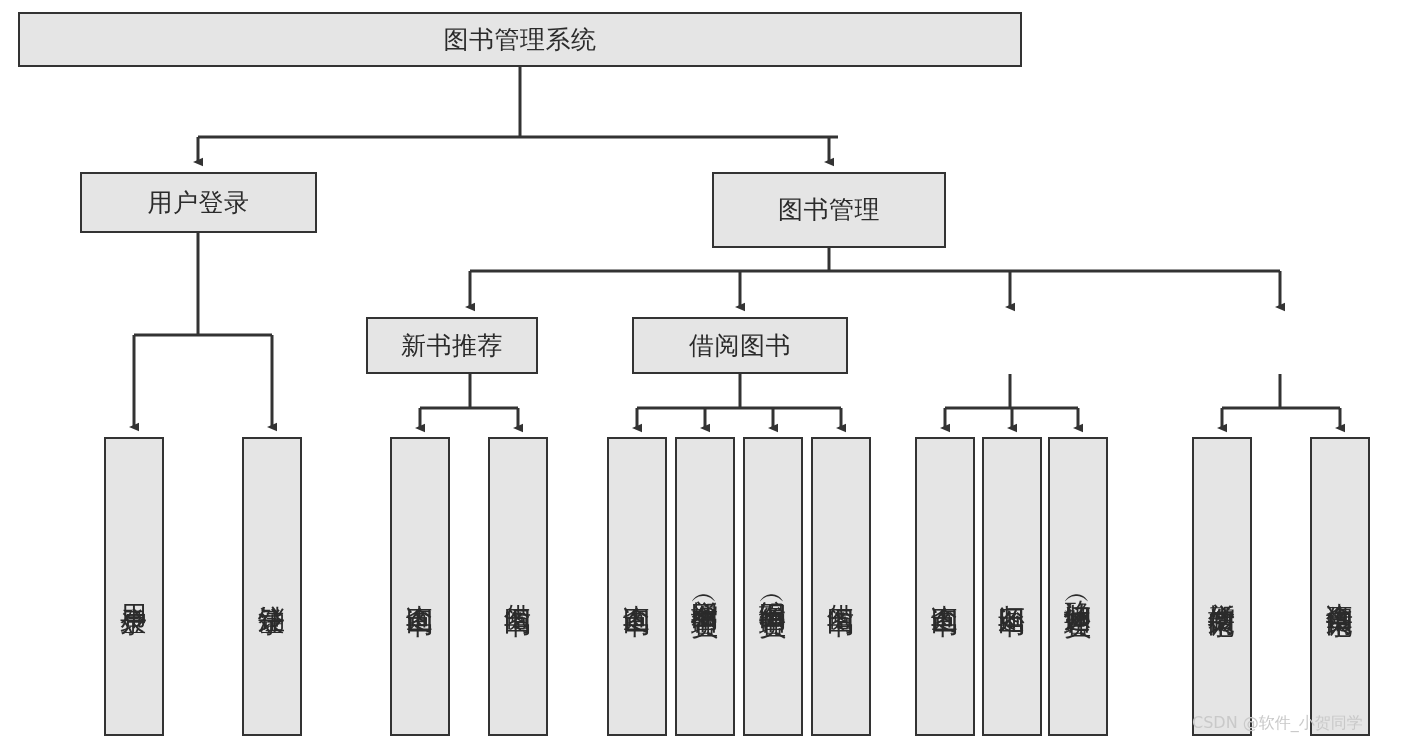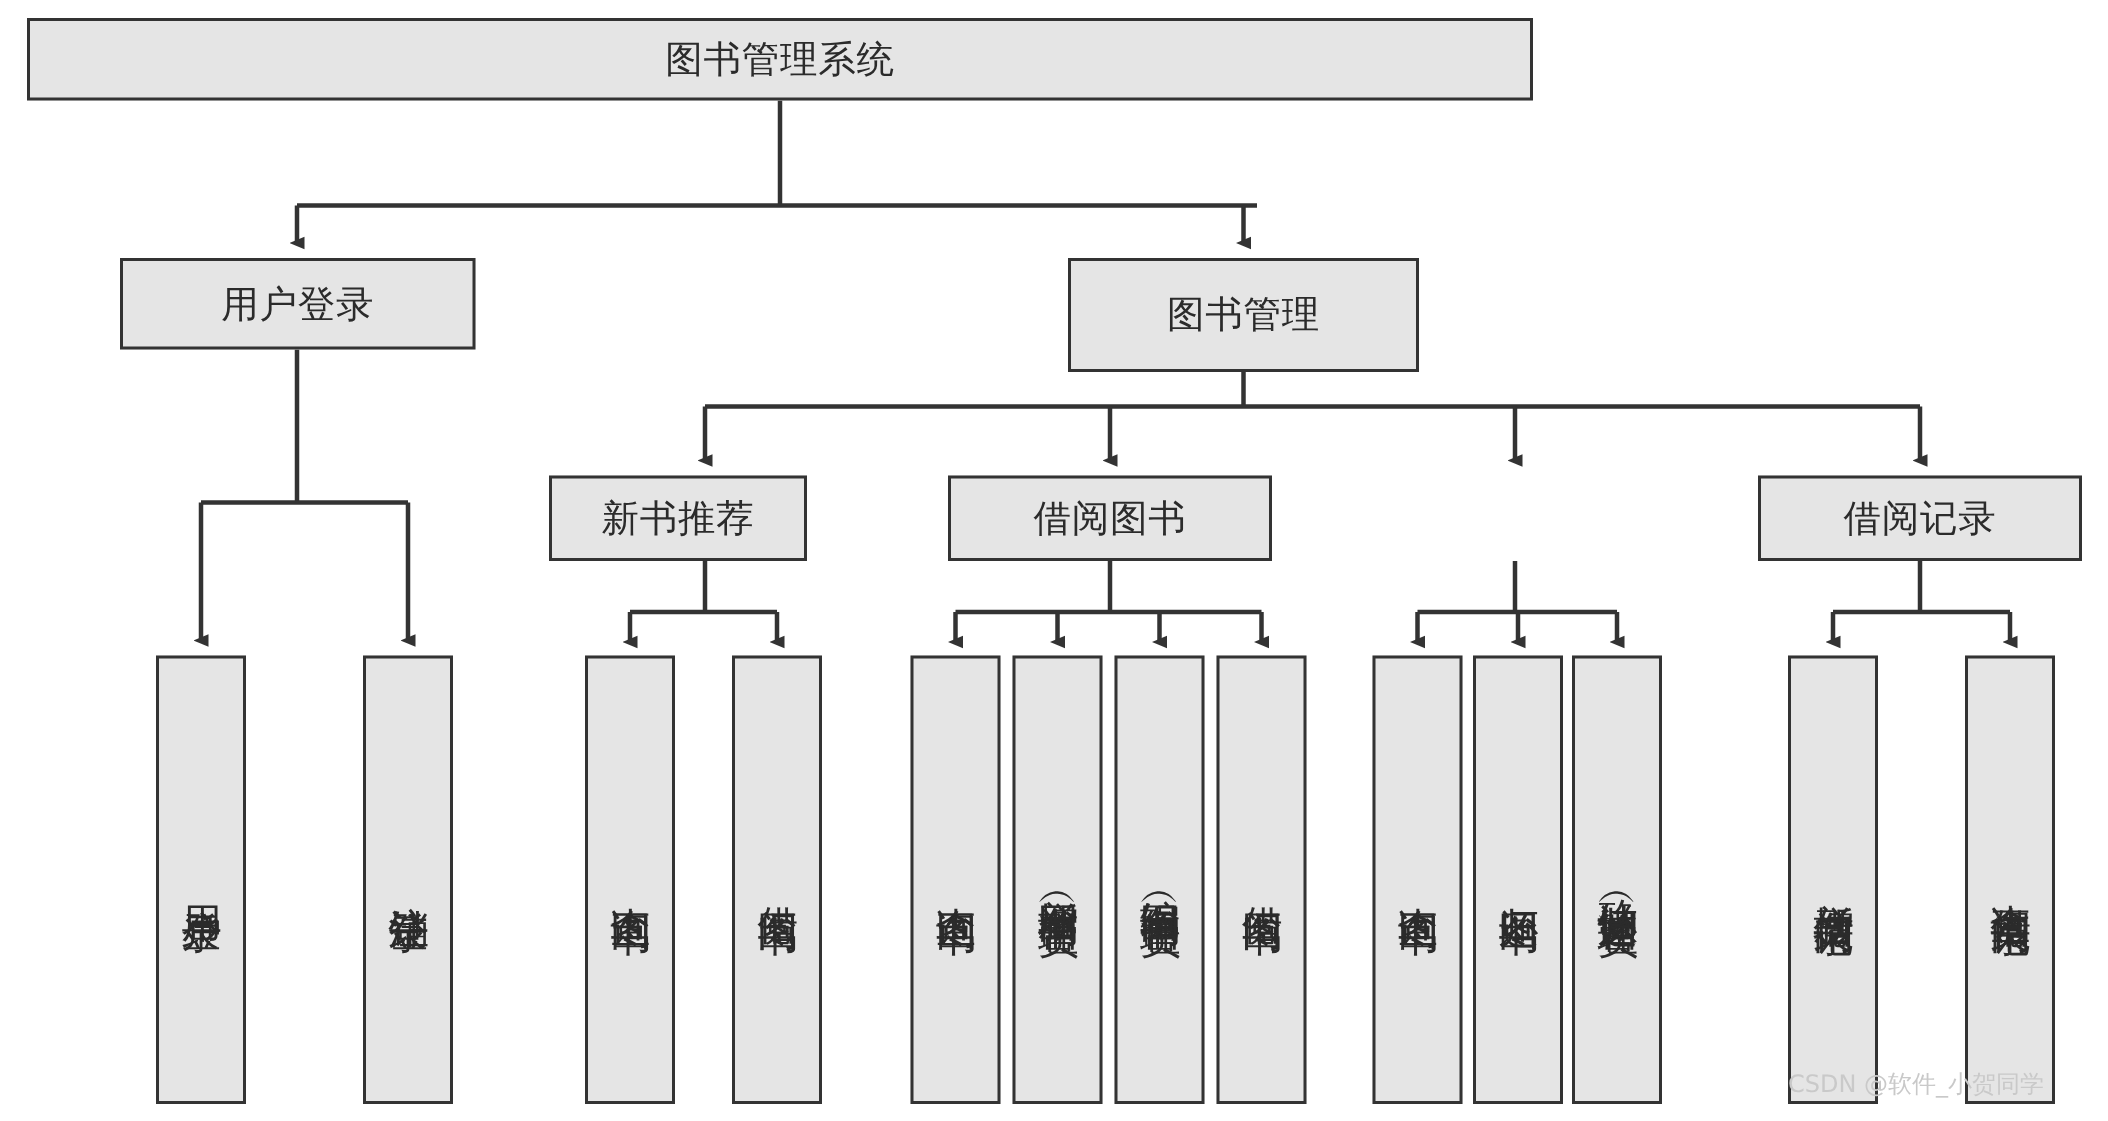--- a/index.html
+++ b/index.html
@@ -137,23 +137,20 @@
 
   <div class="node horiz" style="left:366px; top:317px; width:172px; height:57px;">
     <span class="label">新书推荐</span>
   </div>
 
   <div class="node horiz" style="left:632px; top:317px; width:216px; height:57px;">
     <span class="label">借阅图书</span>
   </div>
 
 
-  <div class="node horiz" style="left:1172px; top:317px; width:216px; height:57px;">
-    <span class="label">借阅记录</span>
-  </div>
 
   <div class="node vert" style="left:104px; top:437px; width:60px; height:299px;">
     <span class="label">用户登录</span>
   </div>
 
   <div class="node vert" style="left:242px; top:437px; width:60px; height:299px;">
     <span class="label">注销登录</span>
   </div>
 
   <div class="node vert" style="left:390px; top:437px; width:60px; height:299px;">

